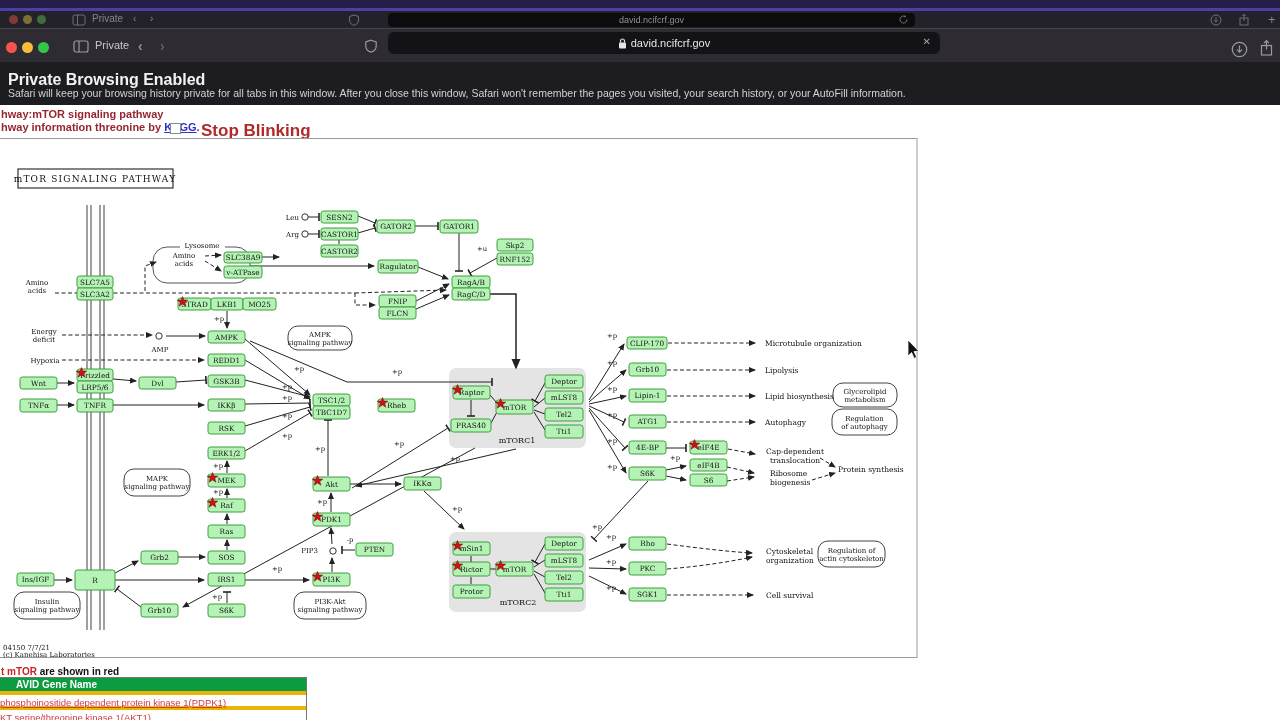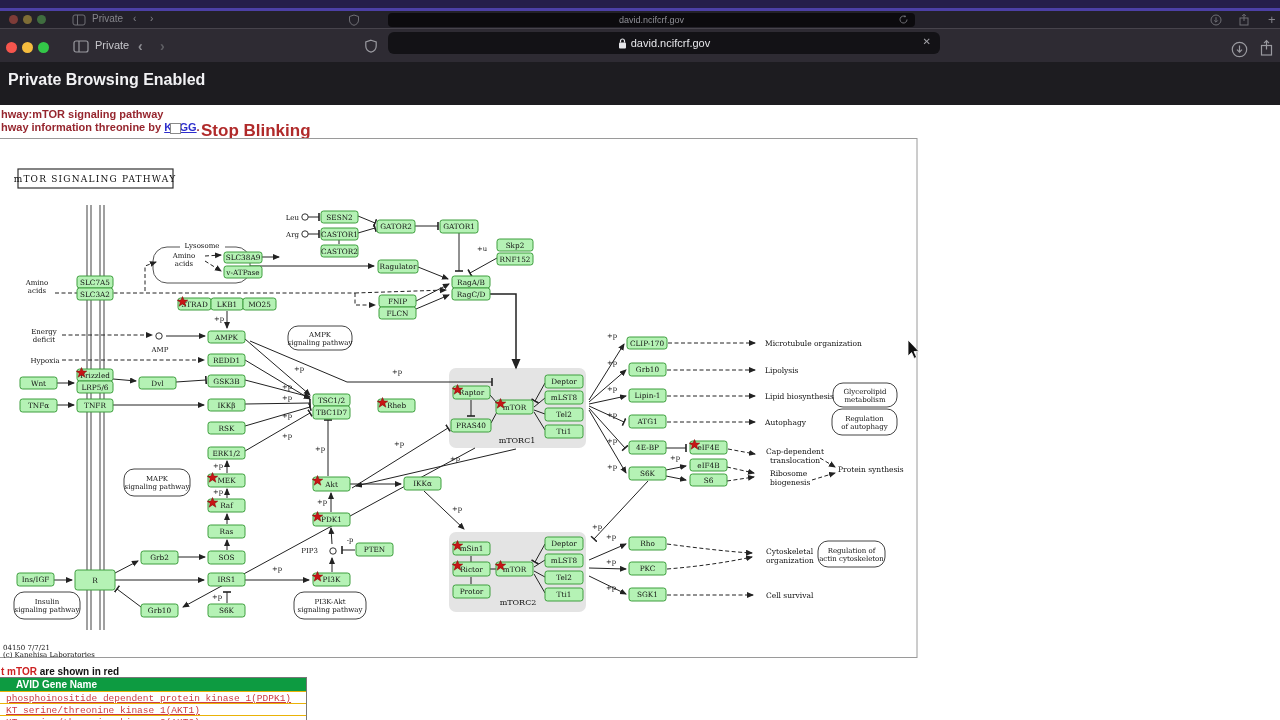--- a/index.html
+++ b/index.html
@@ -44,21 +44,21 @@
   #kegg-link{color:#2d2dcc;text-decoration:underline;cursor:pointer;}
   #blink-box{left:170px;top:18px;width:9px;height:9px;border:1px solid #8a8a8a;background:#fff;}
   #blink-label{left:185px;top:16px;color:#b02a2a;font-weight:bold;font-size:17px;margin-left:16px;}
   #pathway-svg{left:0;top:0;}
   .dt{font-family:"DejaVu Serif",serif;fill:#111;}
   
   #legend{left:1px;top:561px;font-size:10px;font-weight:bold;color:#111;}
   #legend .red{color:#cc2222;}
   #gene-table{left:0;top:572px;width:306px;border:1px solid #777;border-left:none;background:#fff;}
   #gene-header{background:#0d9b41;color:#fff;font-weight:bold;font-size:10px;height:13px;line-height:13px;padding-left:16px;}
-  .gene-row{height:11px;line-height:11px;border-top:1px solid #eab308;padding-left:6px;font-family:Liberation Mono, monospace;}
+  .gene-row{height:11px;line-height:11px;border-top:4px solid #eab308;padding-left:0;}
   .gene-row a{color:#cc3b44;font-size:9.5px;text-decoration:underline;cursor:pointer;}
 </style>
 </head>
 <body>
 
 <div id="strip1" class="abs"></div>
 <div id="strip2" class="abs"></div>
 <div id="bgwin" class="abs">
   <div id="bg-close" class="tl abs"></div>
   <div id="bg-min" class="tl abs"></div>
@@ -121,20 +121,21 @@
       <path d="M8.5 4.5 V11 M6 8.7 L8.5 11.2 L11 8.7" class="icostroke"></path>
   </svg>
   <svg class="abs" style="left:1259px;top:10px" width="15" height="18">
     <rect x="2.5" y="6.5" width="10" height="9.5" class="icostroke"></rect>
       <path d="M7.5 10.5 V1.8 M5 4.2 L7.5 1.7 L10 4.2" class="icostroke"></path>
   </svg>
 </div>
 
 <div id="banner" class="abs">
   <div id="banner-title" class="abs">Private Browsing Enabled</div>
+  <div id="banner-desc" class="abs">Safari will keep your browsing history private for all tabs in this window. After you close this window, Safari won't remember the pages you visited, your search history, or your AutoFill information.</div>
 </div>
 
 <div id="content" class="abs">
   <div id="heading" class="abs maroon">hway:mTOR signaling pathway</div>
   <div id="subheading" class="abs maroon"><span>hway information threonine by </span><span id="kegg-link">KEGG</span><span>.</span></div>
   <div id="blink-box" class="abs"></div>
   <div id="blink-label" class="abs">Stop Blinking</div>
 
   <svg id="pathway-svg" class="abs" width="1280" height="615" viewBox="0 105 1280 615">
     <defs>

